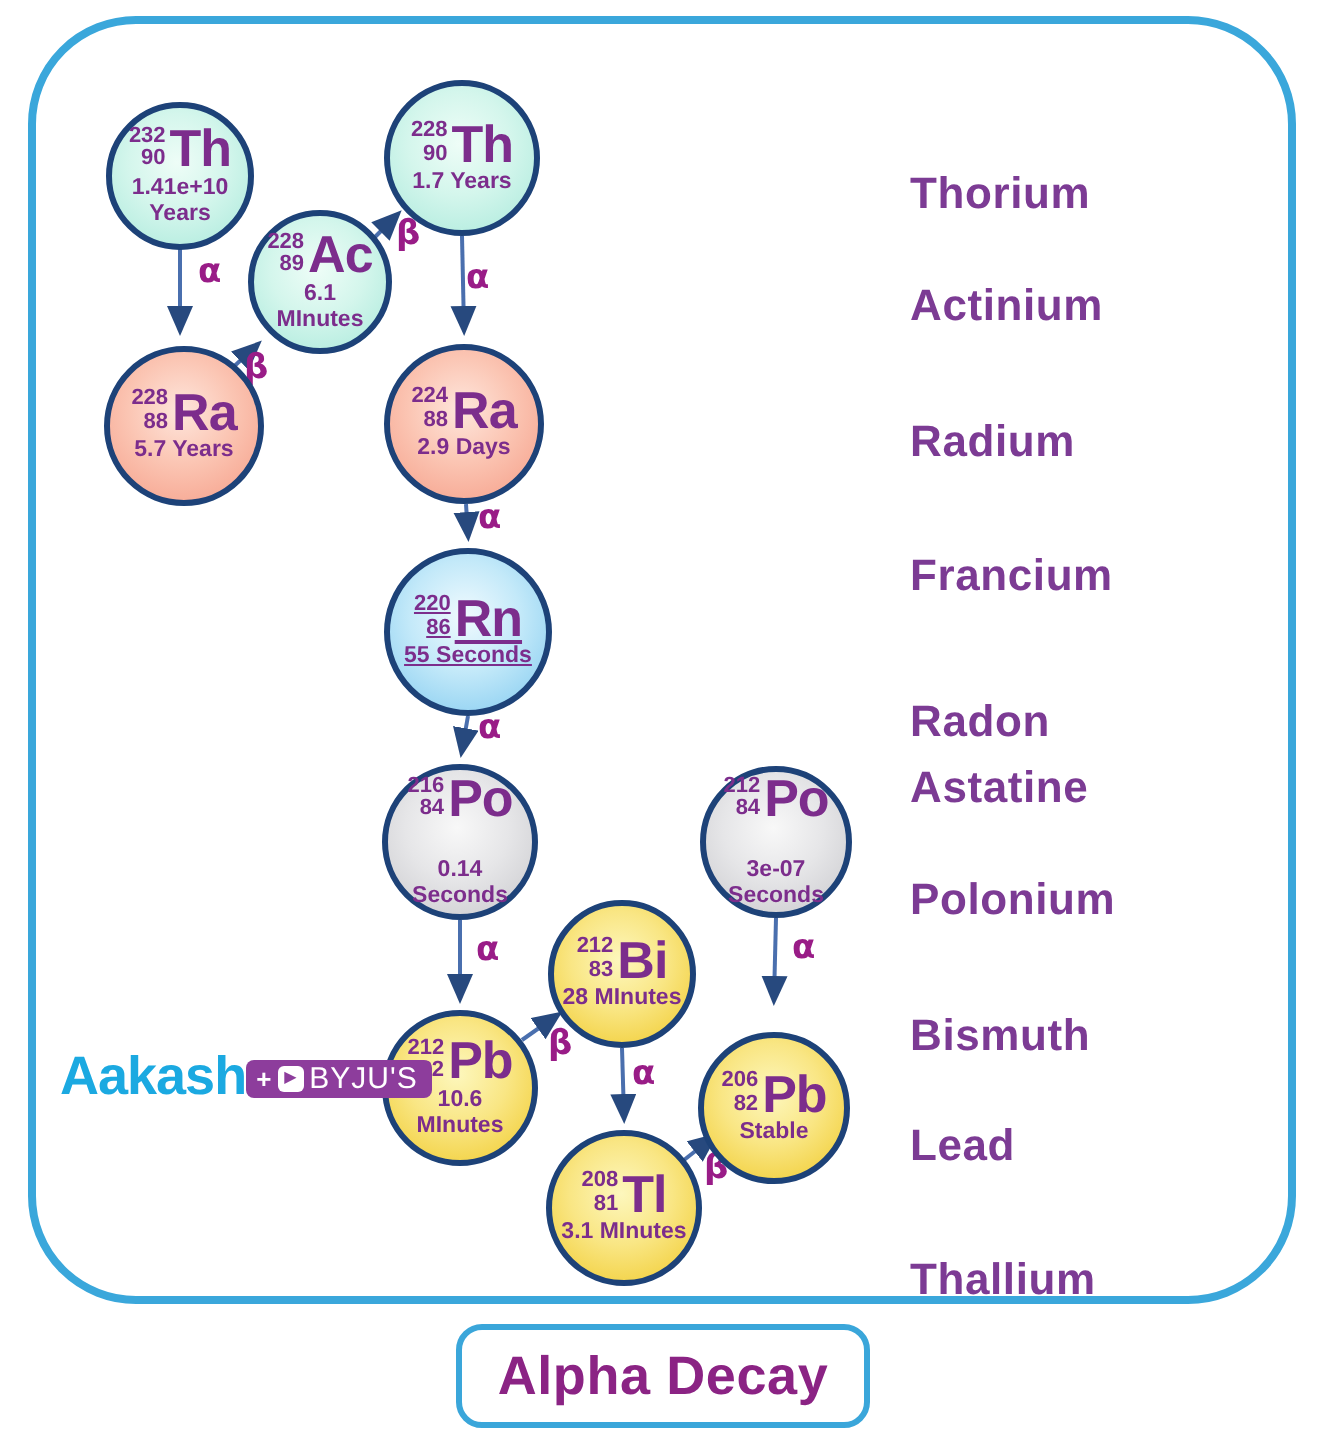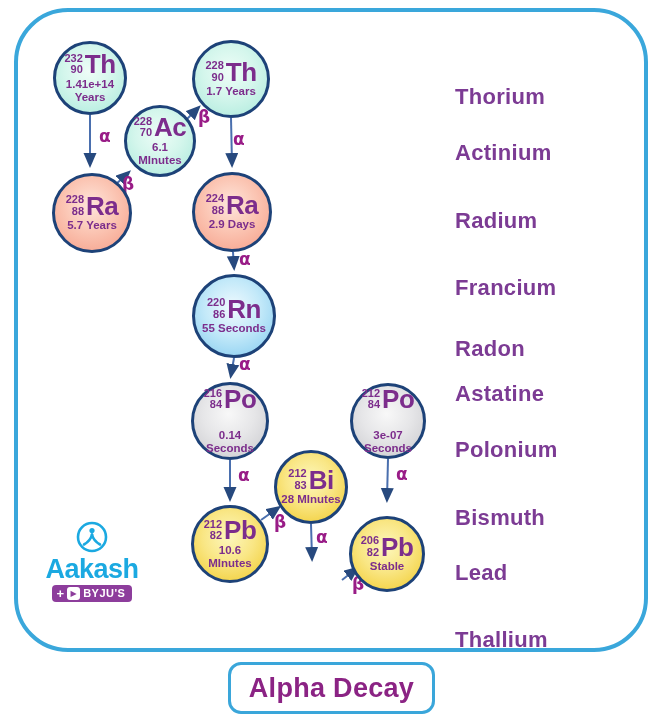--- a/index.html
+++ b/index.html
@@ -7,44 +7,44 @@
          font-family:"Liberation Sans",sans-serif;}
   .frame{position:absolute;left:14px;top:8px;width:634px;height:644px;box-sizing:border-box;
          border:4px solid #3aa7db;border-radius:54px;background:transparent;}
   .arrows{position:absolute;left:0;top:0;width:663px;height:722px;pointer-events:none;}
 
   .node{position:absolute;box-sizing:border-box;border:3px solid #1d4278;border-radius:50%;
         display:flex;flex-direction:column;align-items:center;justify-content:center;
         color:#7c2d8c;text-align:center;}
   .teal  {background:radial-gradient(circle at 48% 40%, #eefdf7 0%, #d4f6ec 45%, #a9e9db 100%);}
   .salmon{background:radial-gradient(circle at 48% 40%, #fee6dc 0%, #fbc5b3 45%, #f59c86 100%);}
-  .blue  {background:radial-gradient(circle at 48% 40%, #f0fafe 0%, #c3e9f9 45%, #7fc9ef 100%);}
+  .blue  {background:radial-gradient(circle at 48% 40%, #f0fafe 0%, #c3e9f9 45%, #7fc9ef 100%);text-decoration:underline;}
   .gray  {background:radial-gradient(circle at 48% 40%, #f8f8f8 0%, #e6e6e8 45%, #c8c8cc 100%);gap:16px;}
   .yellow{background:radial-gradient(circle at 48% 40%, #fdf7bd 0%, #f9e684 45%, #f0c929 100%);}
 
   .nuclide{display:flex;align-items:center;gap:2px;}
   .nums{display:flex;flex-direction:column;align-items:flex-end;
         font-size:11px;font-weight:bold;line-height:1.05;}
   .sym{font-size:26px;font-weight:bold;line-height:0.95;letter-spacing:-0.5px;}
   .hl{font-size:11.5px;font-weight:bold;line-height:1.15;margin-top:1px;}
 
   .decay-label{position:absolute;font-family:"DejaVu Sans",sans-serif;
                font-size:17px;font-weight:bold;color:#991c87;line-height:1;}
   .element-label{position:absolute;left:455px;font-size:22px;font-weight:bold;
                  color:#7c3b94;line-height:1.2;letter-spacing:0.3px;}
 
-  .logo{position:absolute;left:30px;top:521px;width:124px;display:flex;flex-direction:column;
+  .logo{position:absolute;left:30px;top:521px;width:124px;display:flex;
         align-items:center;text-align:right;}
   .logo-brand{font-size:27px;font-weight:800;color:#1ba9e1;line-height:1.05;letter-spacing:-0.5px;}
   .logo-badge{margin-top:2px;display:flex;align-items:center;gap:3px;background:#8d3d9c;
               border-radius:4px;padding:2px 7px 2px 5px;}
   .badge-plus{color:#ffffff;font-size:13px;font-weight:bold;line-height:1;}
   .badge-box{width:13px;height:13px;background:#ffffff;border-radius:3px;display:flex;
              align-items:center;justify-content:center;color:#8d3d9c;font-size:8px;line-height:1;}
-  .badge-text{color:#ffffff;font-size:11px;font-weight:bold;letter-spacing:0.5px;line-height:1;}
+  .badge-text{color:#ffffff;font-size:15px;font-weight:normal;letter-spacing:0.5px;line-height:1;}
 
   .title-box{position:absolute;left:228px;top:662px;width:207px;height:52px;box-sizing:border-box;
              background:#ffffff;border:3.5px solid #3aa6da;border-radius:13px;
              display:flex;align-items:center;justify-content:center;}
   .title-text{font-size:27px;font-weight:bold;color:#8b2384;letter-spacing:0.3px;}
 </style>
 </head>
 <body>
 
 <div class="stage">
@@ -77,39 +77,39 @@
   <span class="decay-label" style="left:198px;top:109px">β</span>
   <span class="decay-label" style="left:233px;top:131px">α</span>
   <span class="decay-label" style="left:239px;top:251px">α</span>
   <span class="decay-label" style="left:239px;top:356px">α</span>
   <span class="decay-label" style="left:238px;top:467px">α</span>
   <span class="decay-label" style="left:274px;top:514px">β</span>
   <span class="decay-label" style="left:316px;top:529px">α</span>
   <span class="decay-label" style="left:352px;top:576px">β</span>
   <span class="decay-label" style="left:396px;top:466px">α</span>
 
-  <div class="node teal" style="left:53px;top:41px;width:74px;height:74px">
+  <div class="node teal" style="left:53px;top:51px;width:74px;height:74px">
     <div class="nuclide">
       <div class="nums">
           <span>232</span>
           <span>90</span>
         </div>
       <div class="sym">Th</div>
     </div>
     <div class="hl">
-        <div>1.41e+14</div>
+        <div>1.41e+10</div>
         <div>Years</div>
       </div>
   </div>
 
   <div class="node teal" style="left:124px;top:105px;width:72px;height:72px">
     <div class="nuclide">
       <div class="nums">
           <span>228</span>
-          <span>70</span>
+          <span>89</span>
         </div>
       <div class="sym">Ac</div>
     </div>
     <div class="hl">
         <div>6.1</div>
         <div>MInutes</div>
       </div>
   </div>
 
   <div class="node teal" style="left:192px;top:40px;width:78px;height:78px">
@@ -225,26 +225,38 @@
           <span>206</span>
           <span>82</span>
         </div>
       <div class="sym">Pb</div>
     </div>
     <div class="hl">
         <div>Stable</div>
       </div>
   </div>
 
+  <div class="node yellow" style="left:273px;top:565px;width:78px;height:78px">
+    <div class="nuclide">
+      <div class="nums">
+          <span>208</span>
+          <span>81</span>
+        </div>
+      <div class="sym">Tl</div>
+    </div>
+    <div class="hl">
+        <div>3.1 MInutes</div>
+      </div>
+  </div>
 
   <div class="element-label" style="top:84px">Thorium</div>
   <div class="element-label" style="top:140px">Actinium</div>
   <div class="element-label" style="top:208px">Radium</div>
   <div class="element-label" style="top:275px">Francium</div>
-  <div class="element-label" style="top:336px">Radon</div>
+  <div class="element-label" style="top:348px">Radon</div>
   <div class="element-label" style="top:381px">Astatine</div>
   <div class="element-label" style="top:437px">Polonium</div>
   <div class="element-label" style="top:505px">Bismuth</div>
   <div class="element-label" style="top:560px">Lead</div>
   <div class="element-label" style="top:627px">Thallium</div>
 
   <div class="logo">
     <svg width="34" height="34" viewBox="0 0 34 34">
       <circle cx="17" cy="16" r="14" fill="none" stroke="#1ba9e1" stroke-width="2.6"></circle>
       <circle cx="17" cy="9.5" r="2.6" fill="#1ba9e1"></circle>

